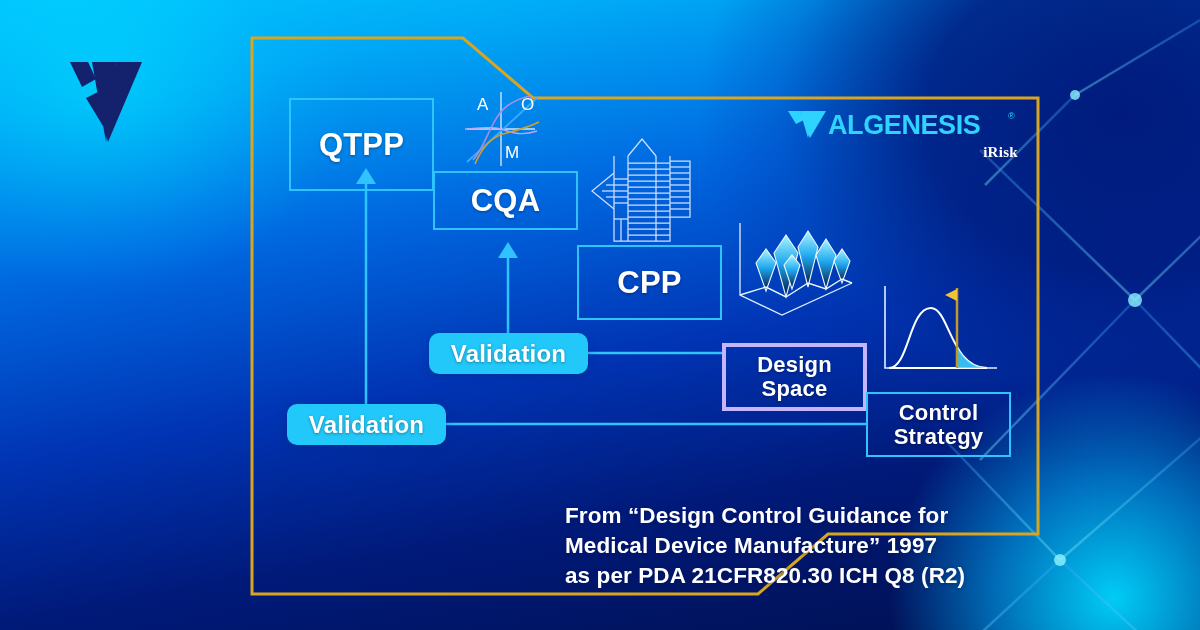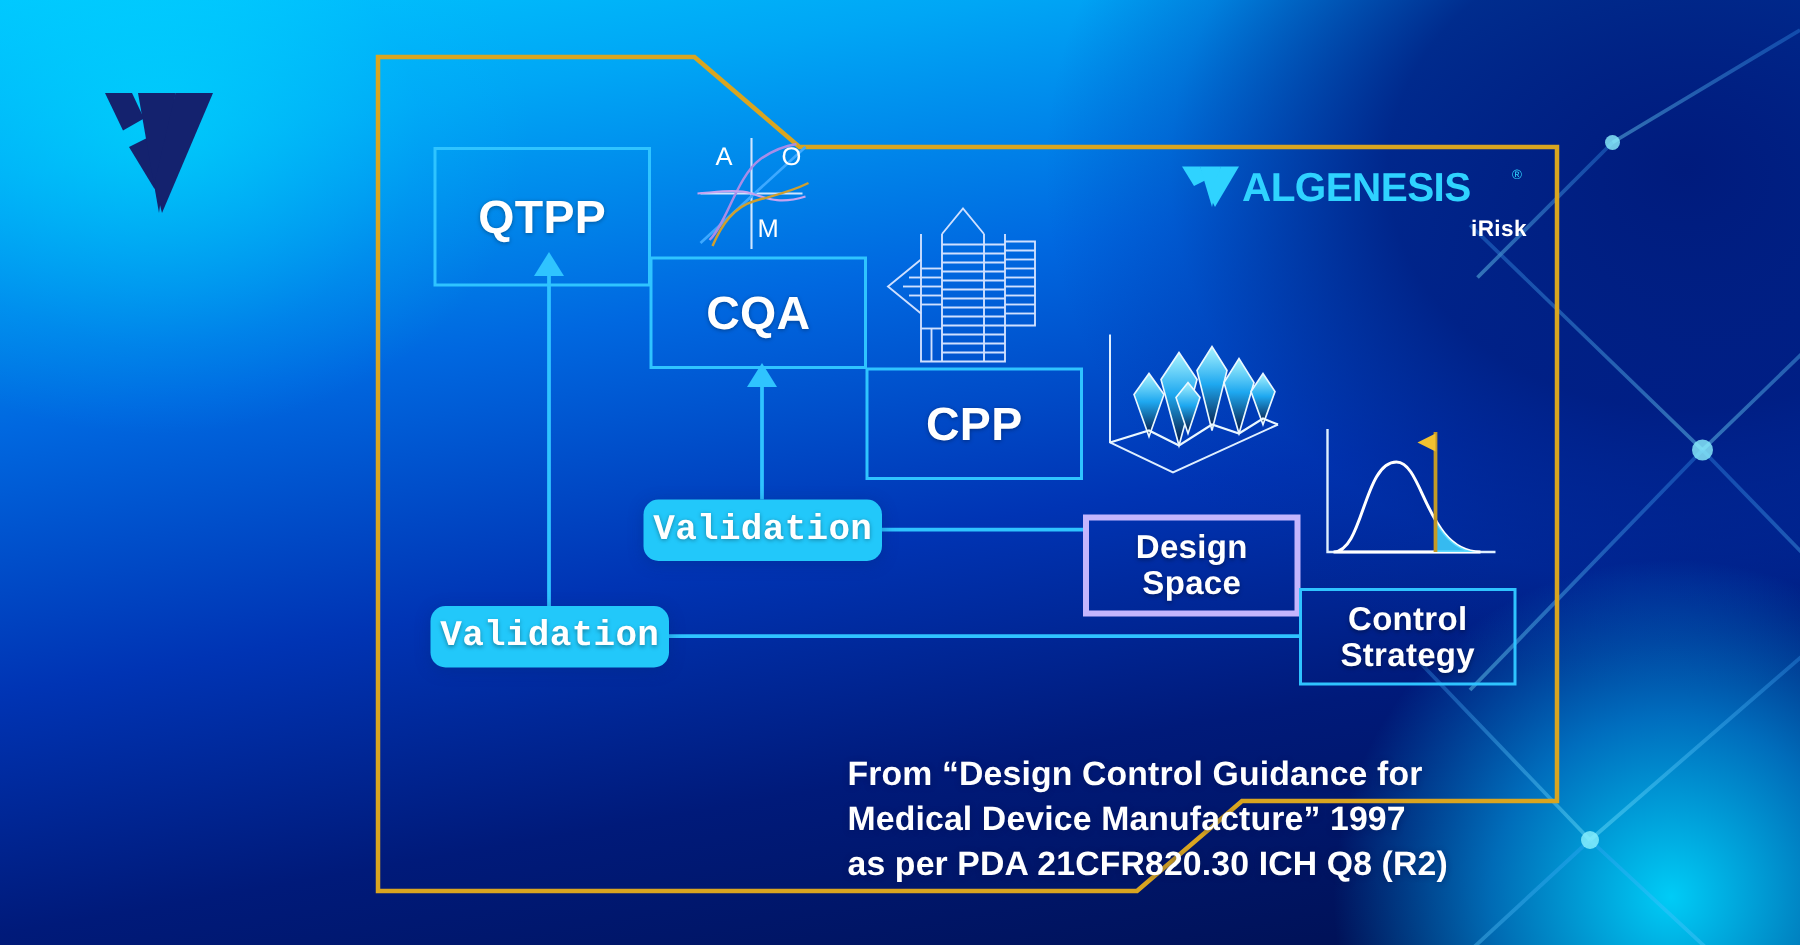--- a/index.html
+++ b/index.html
@@ -43,46 +43,45 @@
     display:flex; align-items:center; justify-content:center;
     color:#ffffff; font-weight:700; letter-spacing:.2px;
     text-align:center; line-height:1.08;
     text-shadow:0 1px 3px rgba(0,0,0,.35);
   }
   .node.outline{ border:2px solid #2fc4ff; background:transparent; }
   .node.outline-gold{ border:4px solid #c4b5fd; background:transparent;margin-top:24px; }
   .node.pill{
     background:#22c8fa; border-radius:10px;
     box-shadow:0 2px 10px rgba(0,40,120,.35);
-    font-family:Liberation Mono, monospace;
   }
 
   #node-qtpp{ left:289px; top:98px;  width:145px; height:93px;  font-size:31px; }
-  #node-cqa { left:433px; top:171px; width:145px; height:75px;  font-size:31px; }
+  #node-cqa { left:433px; top:171px; width:145px; height:59px;  font-size:31px; }
   #node-cpp { left:577px; top:245px; width:145px; height:75px;  font-size:31px;text-align:center; }
   #node-design{ left:722px; top:319px; width:145px; height:68px; font-size:22px; }
   #node-control{ left:866px; top:392px; width:145px; height:65px; font-size:22px; }
   #node-val-1{ left:429px; top:333px; width:159px; height:41px; font-size:24px; }
   #node-val-2{ left:287px; top:404px; width:159px; height:41px; font-size:24px; }
 
   
   .wires{ position:absolute; left:0; top:0; width:1200px; height:630px; }
 
   
   .icon-aom{ position:absolute; left:455px; top:88px; width:92px; height:82px; }
   .icon-plant{ position:absolute; left:584px; top:133px; width:120px; height:115px; }
   .icon-surface{ position:absolute; left:722px; top:217px; width:138px; height:105px; }
   .icon-bell{ position:absolute; left:875px; top:282px; width:128px; height:100px; }
 
   
   .brand{ position:absolute; left:786px; top:108px; width:232px; text-align:right; }
   .brand-mark{ display:block; width:232px; height:32px; }
   .brand-sub{
     display:block; margin-top:4px; color:#ffffff;
-    font-size:15px; font-weight:700; letter-spacing:.3px;
+    font-size:15px; font-weight:700; letter-spacing:.3px;font-family:Liberation Serif, serif;
   }
 
   
   .caption{
     position:absolute; left:565px; top:472px; width:460px;
     color:#ffffff; font-size:22.5px; font-weight:700; line-height:1.33;
     letter-spacing:.1px; text-shadow:0 1px 4px rgba(0,20,80,.45);margin-top:29px;
   }
   .caption .ln{ display:block; white-space:nowrap; }
 </style>

